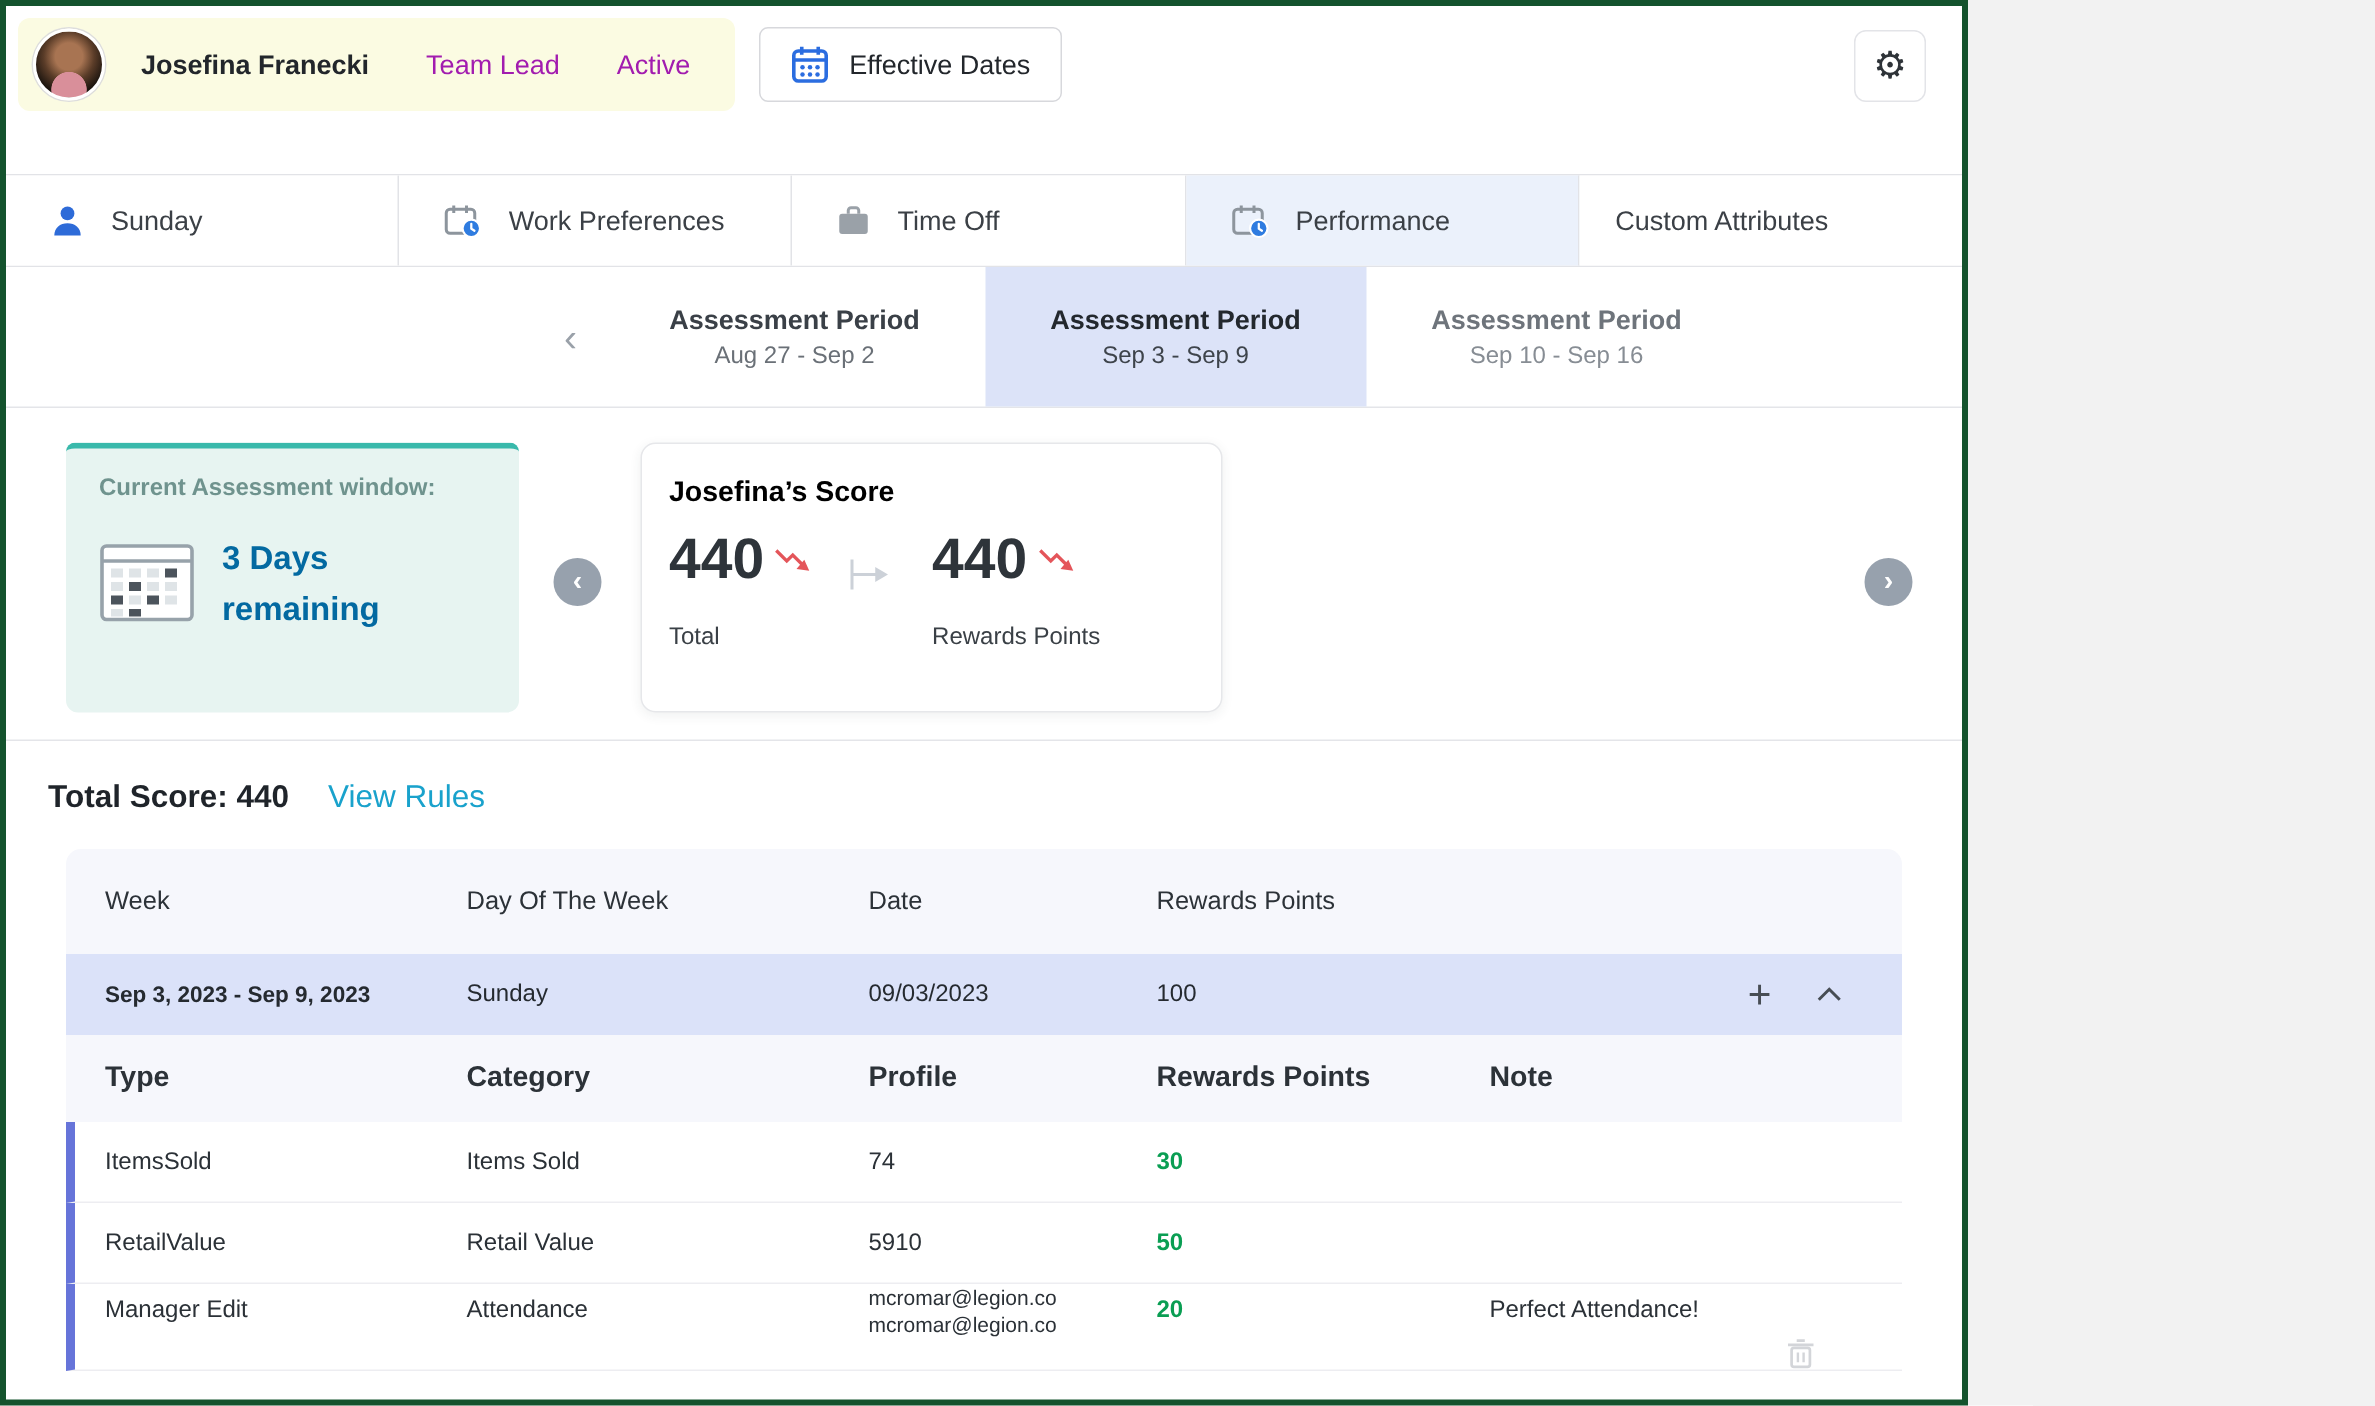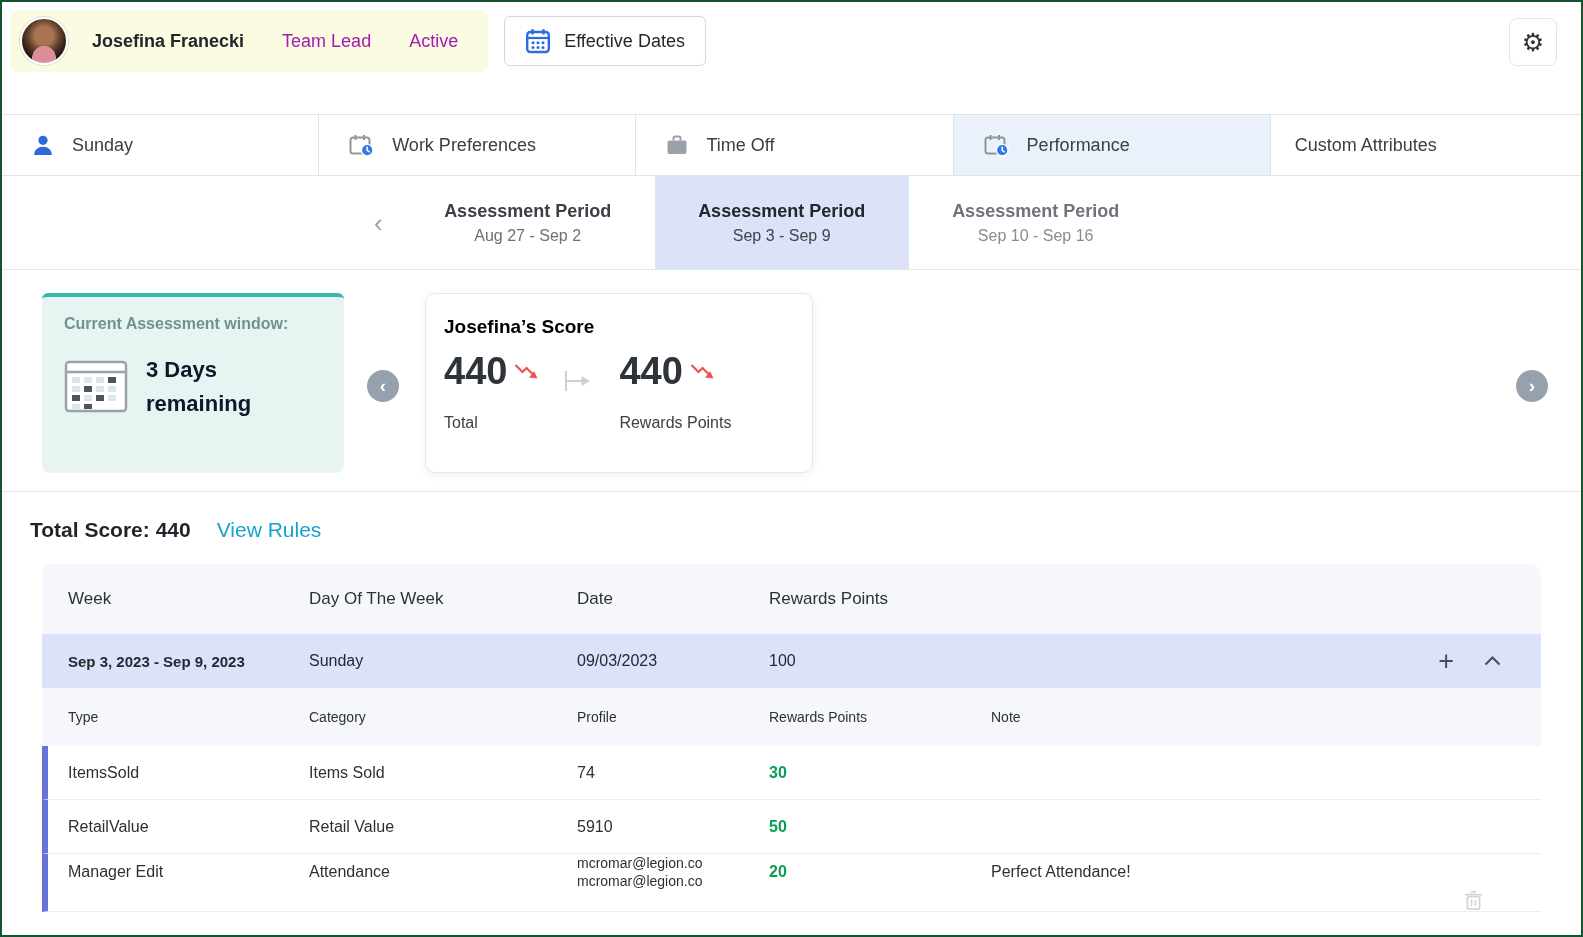--- a/index.html
+++ b/index.html
@@ -1,17 +1,17 @@
 <!DOCTYPE html>
 <html><head>
 <meta charset="utf-8">
 <style>
   * { margin:0; padding:0; box-sizing:border-box; }
   body { background:#f2f2f2; font-family:"Liberation Sans", sans-serif; color:#2e3338; }
-  .page { width:1583px; height:937px; background:#fff; border:2px solid #14532d; overflow:hidden; position:relative; }
+  .page { width:1312px; height:937px; background:#fff; border:4px solid #14532d; overflow:hidden; position:relative; }
 
   
   .top-bar { height:112px; display:flex; align-items:flex-start; padding:8px 24px 0 8px; }
   .employee-card { height:62px; display:flex; align-items:center; background:#fbfbe2; border-radius:8px; padding:0 30px 0 10px; }
   .avatar { width:48px; height:48px; border-radius:50%; border:2px solid #fff; box-shadow:0 0 0 1px #ddd;
             background:
               radial-gradient(circle at 50% 88%, #d98f9a 0 26%, rgba(0,0,0,0) 27%),
               radial-gradient(circle at 50% 38%, #a87452 0 26%, #5a3c28 48%, #1c150f 72%);
             margin-right:24px; flex:none; }
   .emp-name { font-size:18px; font-weight:bold; color:#22262b; margin-right:38px; white-space:nowrap; }
@@ -45,21 +45,21 @@
   .period-card.selected .period-range { color:#3e444b; }
   .period-card.muted .period-title { color:#6e747b; }
   .period-card.muted .period-range { color:#878d94; }
 
   
   .band { position:relative; height:222px; border-bottom:1px solid #e4e5e9; background:#fff; }
   .window-card { position:absolute; left:40px; top:23px; width:302px; height:180px; background:#e7f4f1;
                  border-top:4px solid #39b9ab; border-radius:6px 6px 8px 8px; padding:18px 22px; }
   .window-label { font-size:16px; color:#6f938e;font-weight:bold; }
   .window-body { display:flex; margin-top:16px; }
-  .window-remaining { font-size:22px; font-weight:bold; color:#0f172a; width:140px; line-height:1.55;
+  .window-remaining { font-size:22px; font-weight:bold; color:#0369a1; width:140px; line-height:1.55;
                       margin-left:18px; margin-top:4px; }
   .nav-circle { position:absolute; width:32px; height:32px; border-radius:50%; background:#97a1ad; border:none;
                 color:#fff; font-size:19px; font-weight:bold; display:flex; align-items:center; justify-content:center;
                 cursor:pointer; font-family:inherit; line-height:1; padding-bottom:2px; }
   .nav-left { left:365px; top:100px; }
   .nav-right { right:33px; top:100px; }
 
   .score-card { position:absolute; left:423px; top:23px; width:388px; height:180px; background:#fff;
                 border:1px solid #e6e7ea; border-radius:10px; box-shadow:0 2px 8px rgba(40,50,60,.07); padding:22px 18px 0 18px; }
   .score-title { font-size:19px; font-weight:bold; color:#000000; }
@@ -78,21 +78,21 @@
 
   
   .tbl { margin:0 40px; }
   .grid-row { display:grid; grid-template-columns:241px 268px 192px 222px 1fr; align-items:center; padding-left:26px; }
   .tbl-header { height:70px; background:#f6f7fc; border-radius:10px 10px 0 0; font-size:17px; font-weight:500; color:#2c3238; }
   .week-row { height:54px; background:#dbe2f9; cursor:pointer; font-size:16px; color:#252a30; }
   .week-cell { font-size:15px; font-weight:bold; }
   .week-actions { grid-column:5; display:flex; justify-content:flex-end; align-items:center; gap:30px; padding-right:40px; }
   .icon-btn { background:none; border:none; cursor:pointer; display:flex; align-items:center; padding:0; }
   .plus-glyph { font-size:27px; color:#474d54; line-height:1; font-weight:400; }
-  .detail-header { height:58px; background:#f6f7fc; font-size:14px; font-weight:400; color:#2c3238; }
+  .detail-header { height:58px; background:#f6f7fc; font-size:19px; font-weight:700; color:#2c3238; }
   .detail-row { height:54px; background:#fff; border-bottom:1px solid #ededf1; border-left:6px solid #6674d9;
                 padding-left:20px; font-size:16px; color:#2b3137; }
   .detail-row.tall { height:58px; }
   .pts-green { color:#0a9e53; font-weight:bold; }
   .details-multiline { font-size:14px; line-height:1.3; white-space:pre-line; }
   .row-actions { grid-column:5; display:flex; justify-content:flex-end; padding-right:58px; }
 </style>
 </head>
 <body>
 

